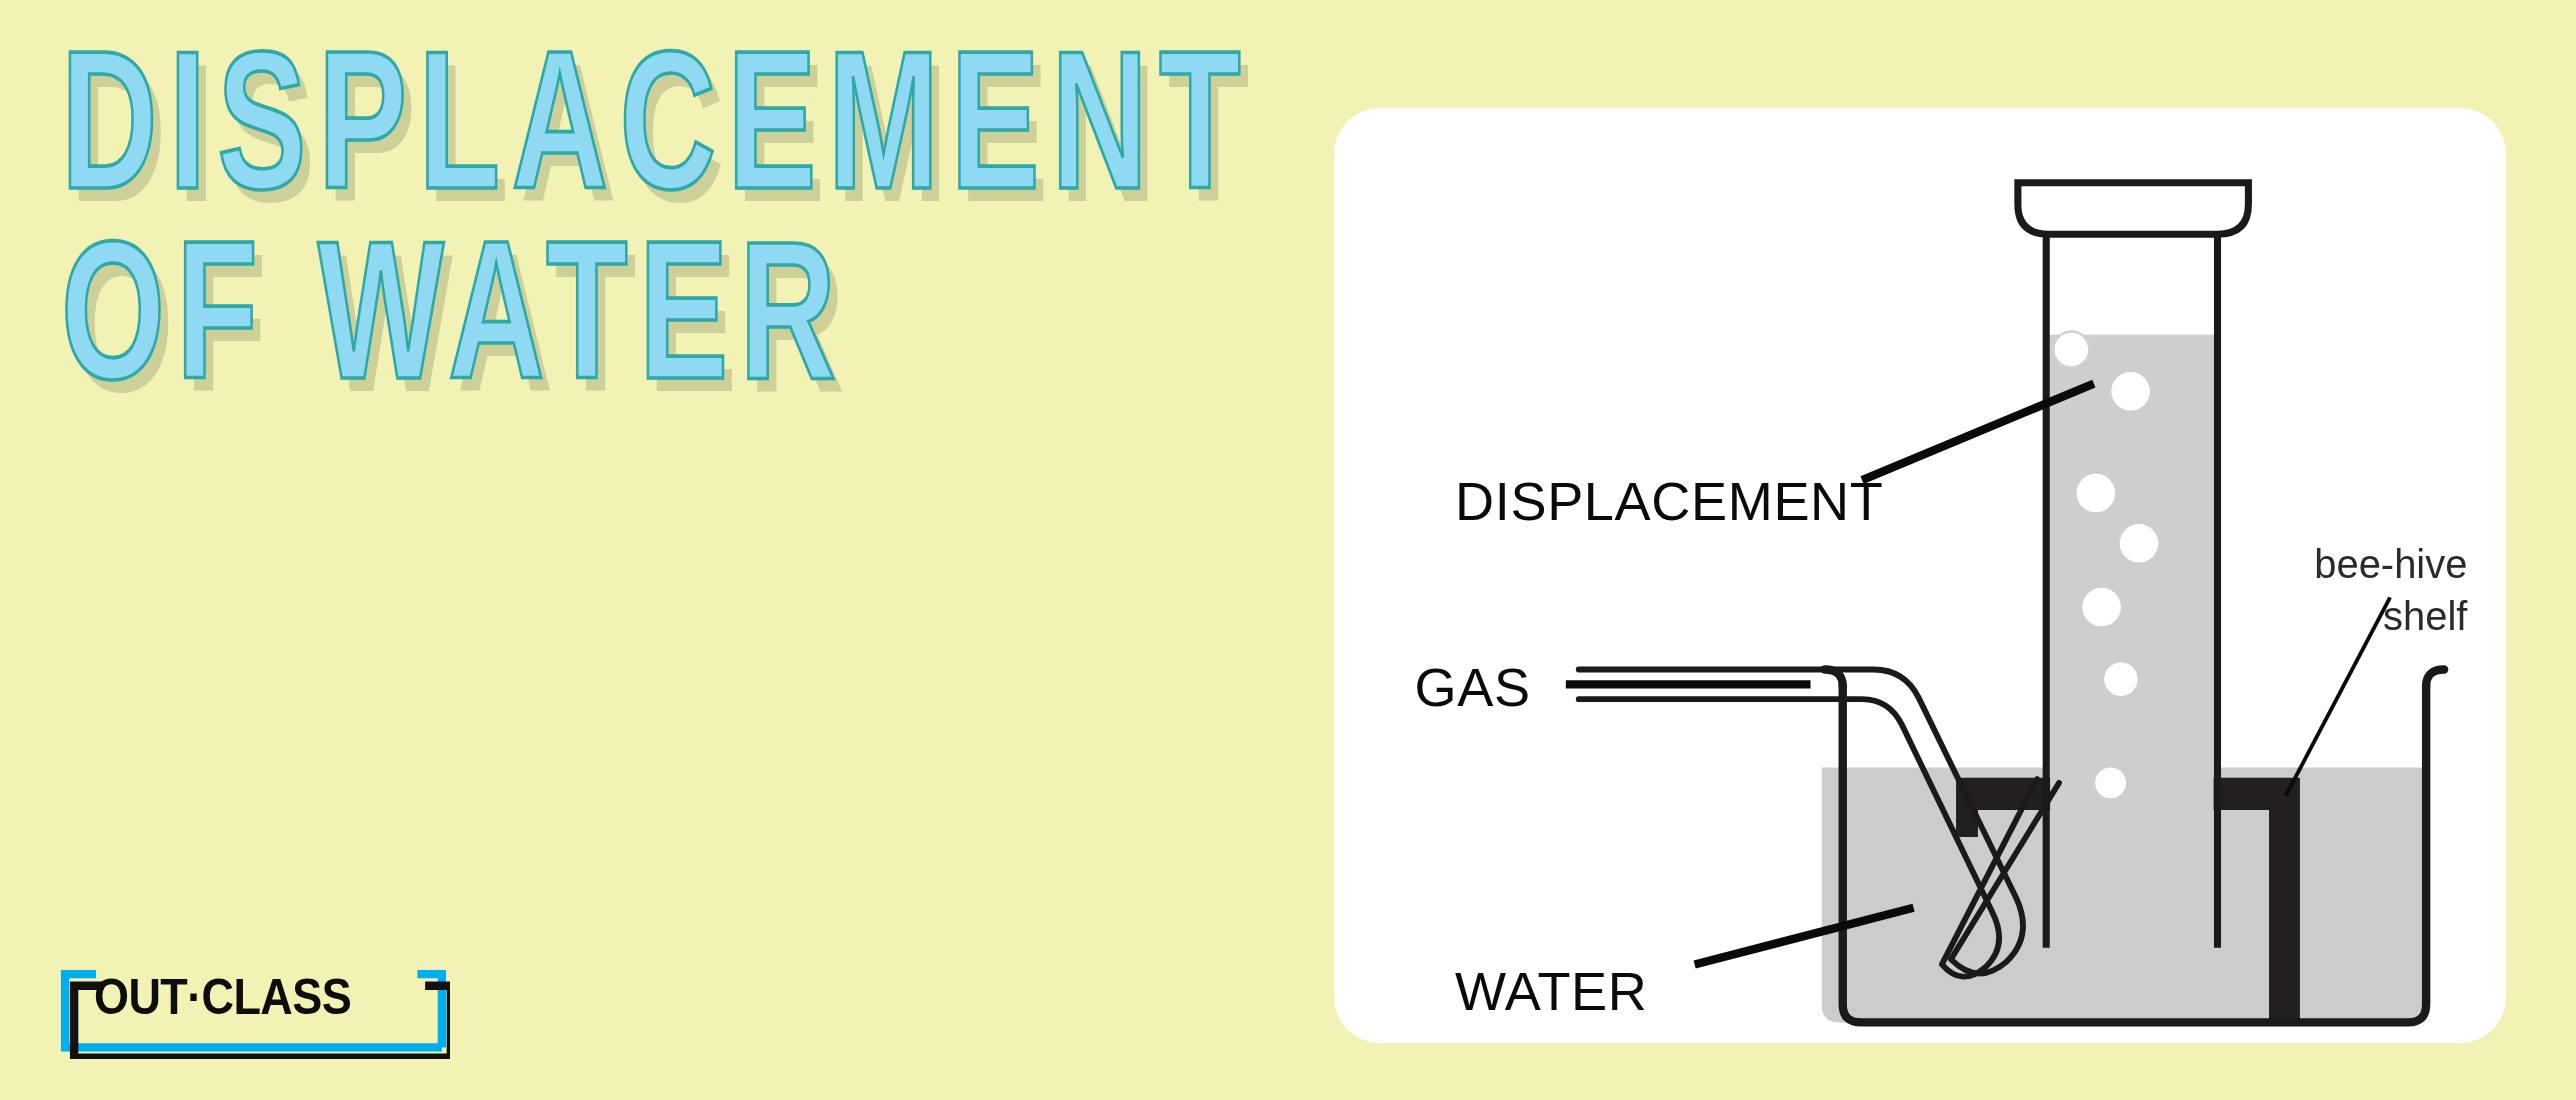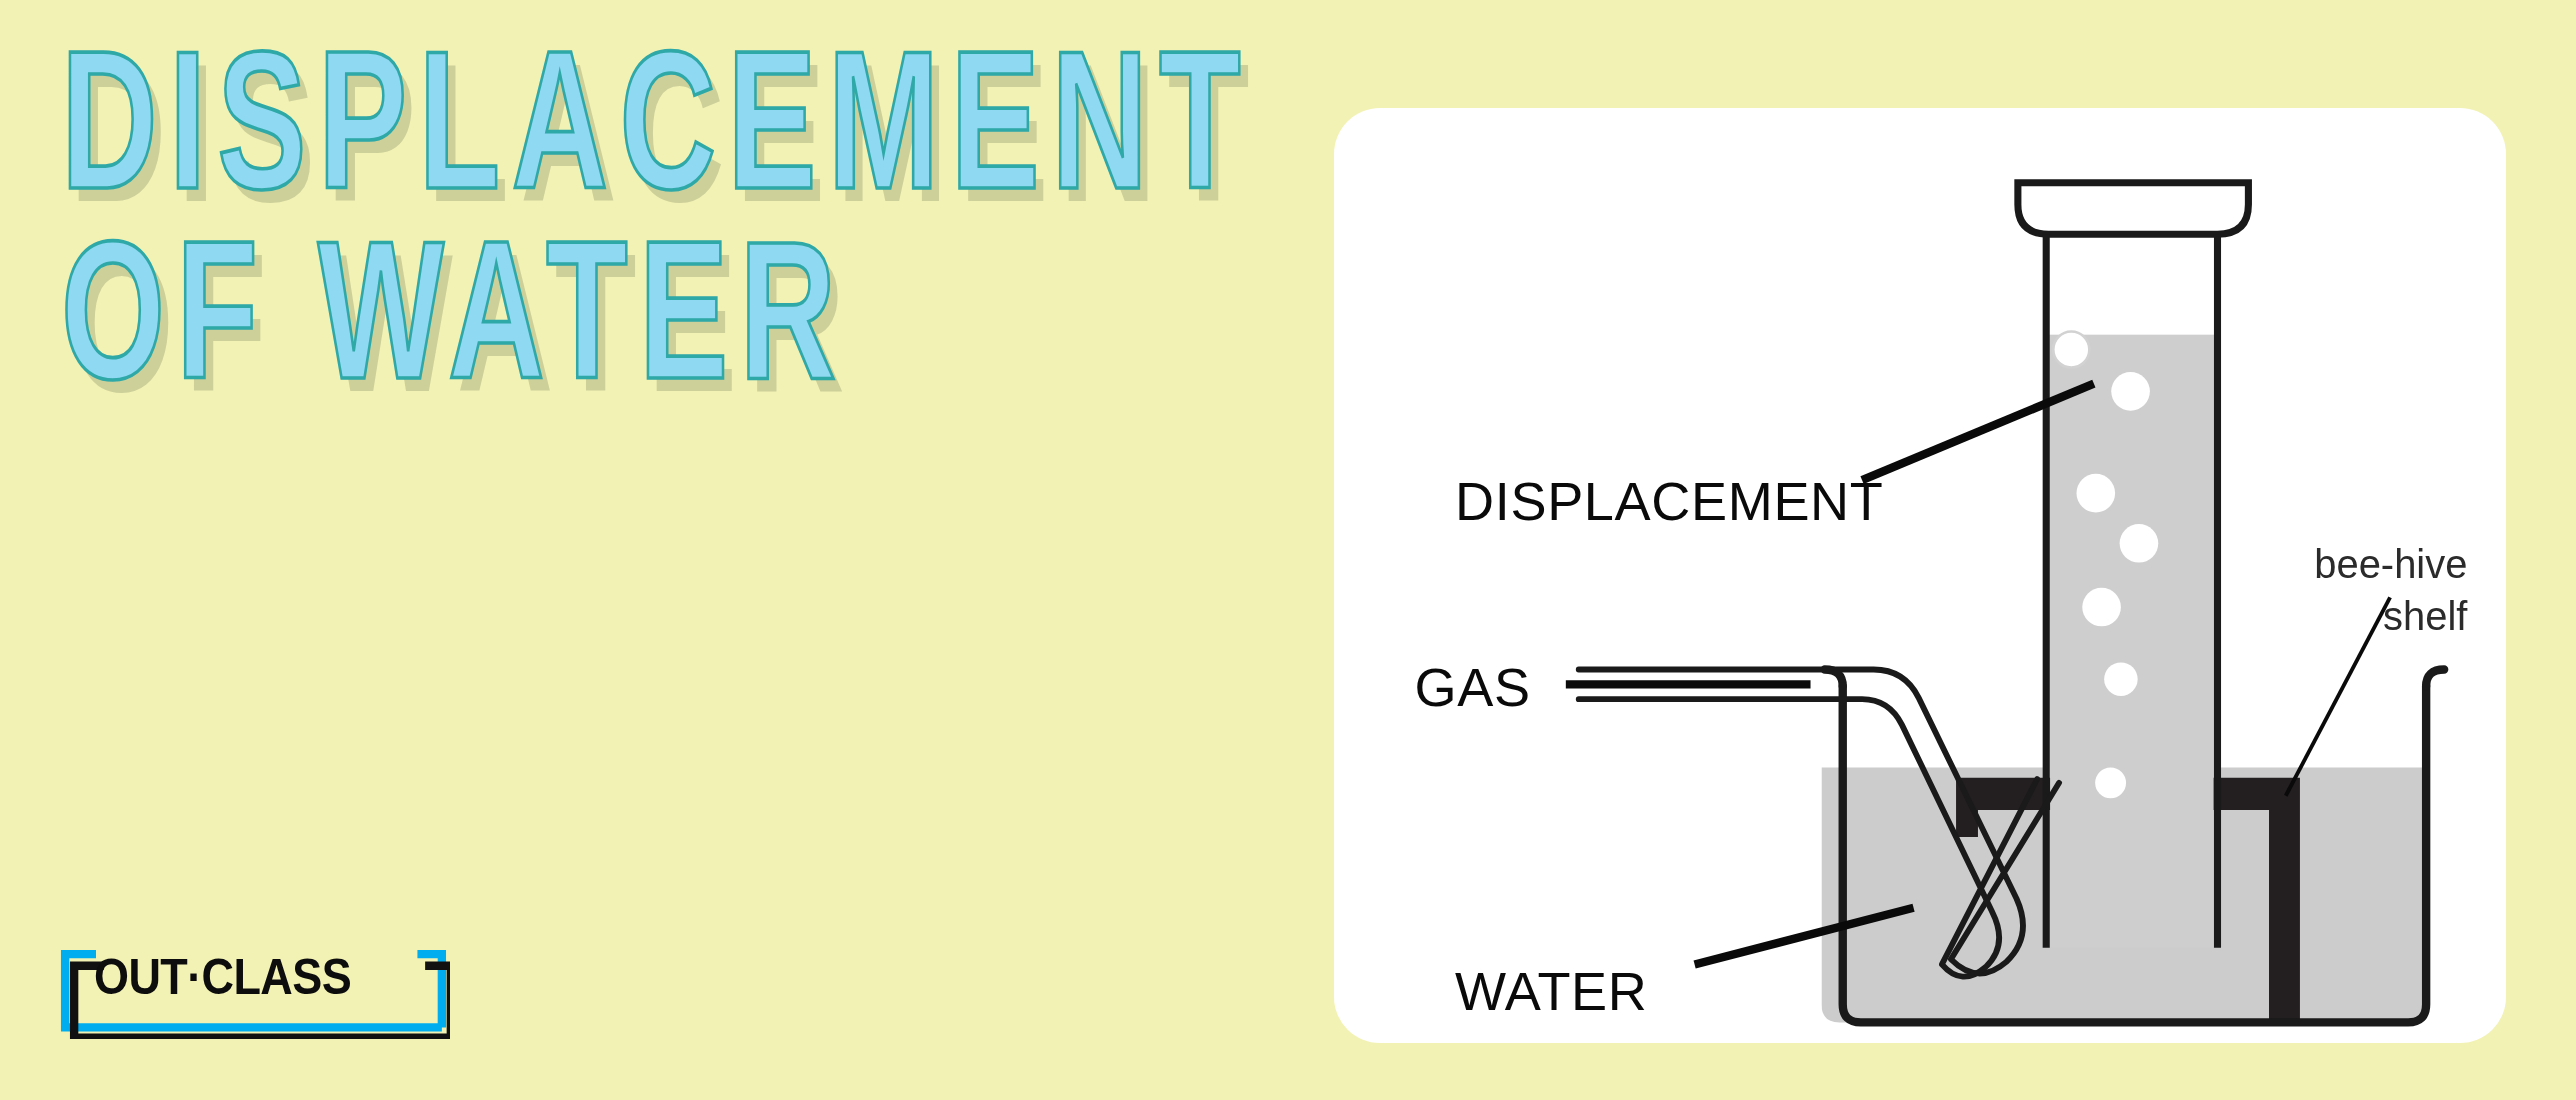--- a/index.html
+++ b/index.html
@@ -26,21 +26,21 @@
     -webkit-text-stroke:2.6px #2FA8A8;
     text-shadow:9px 9px 0 rgba(120,130,90,0.30);
     transform:scaleY(1.42) scaleX(0.97);
     transform-origin:left top;
     white-space:nowrap;
   }
   #title-line-1{margin-top:14px;}
   #title-line-2{margin-top:68px;}
 
   
-  .logo{position:absolute;left:57px;top:949px;width:393px;height:90px;}
+  .logo{position:absolute;left:57px;top:969px;width:393px;height:90px;}
   .logo-bracket{position:absolute;left:0;top:0;width:100%;height:100%;}
   .logo-word{
     position:absolute;left:37px;top:-1.3px;
     font-family:"Liberation Sans",sans-serif;
     font-weight:700;
     font-size:45px;
     letter-spacing:-0.6px;
     color:#0D0D0D;
     transform:scaleY(1.12);
     transform-origin:left top;

